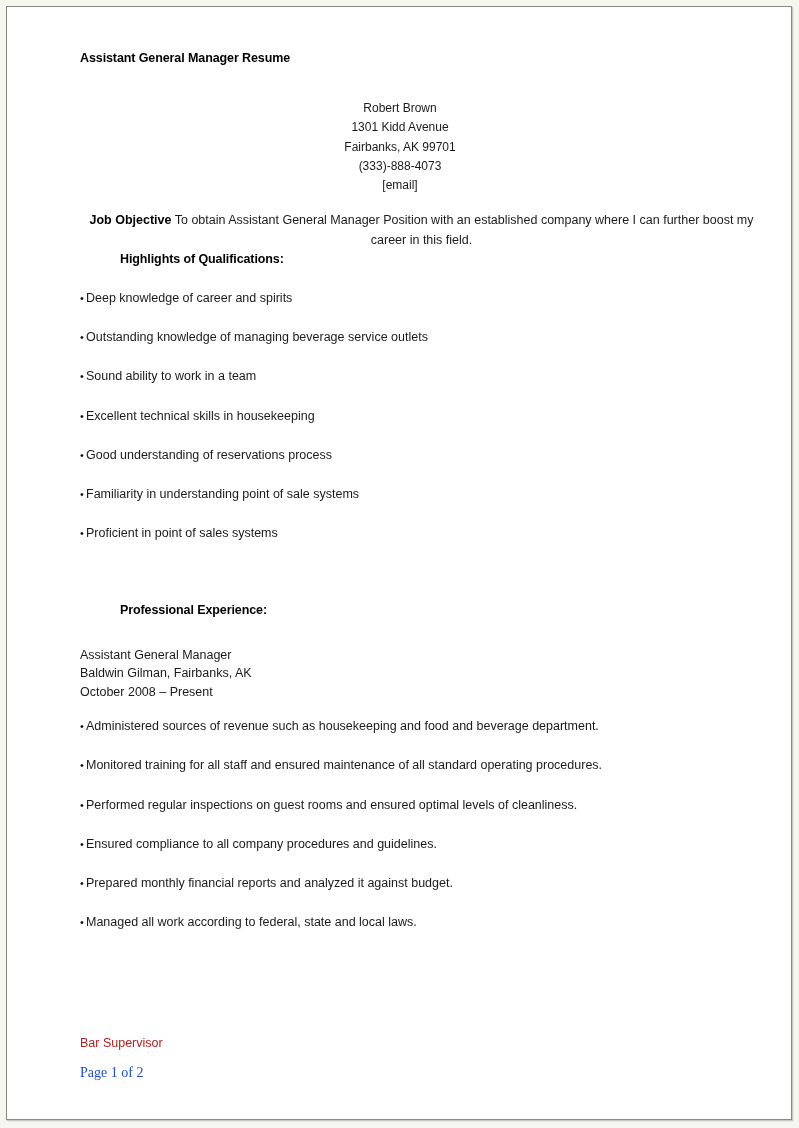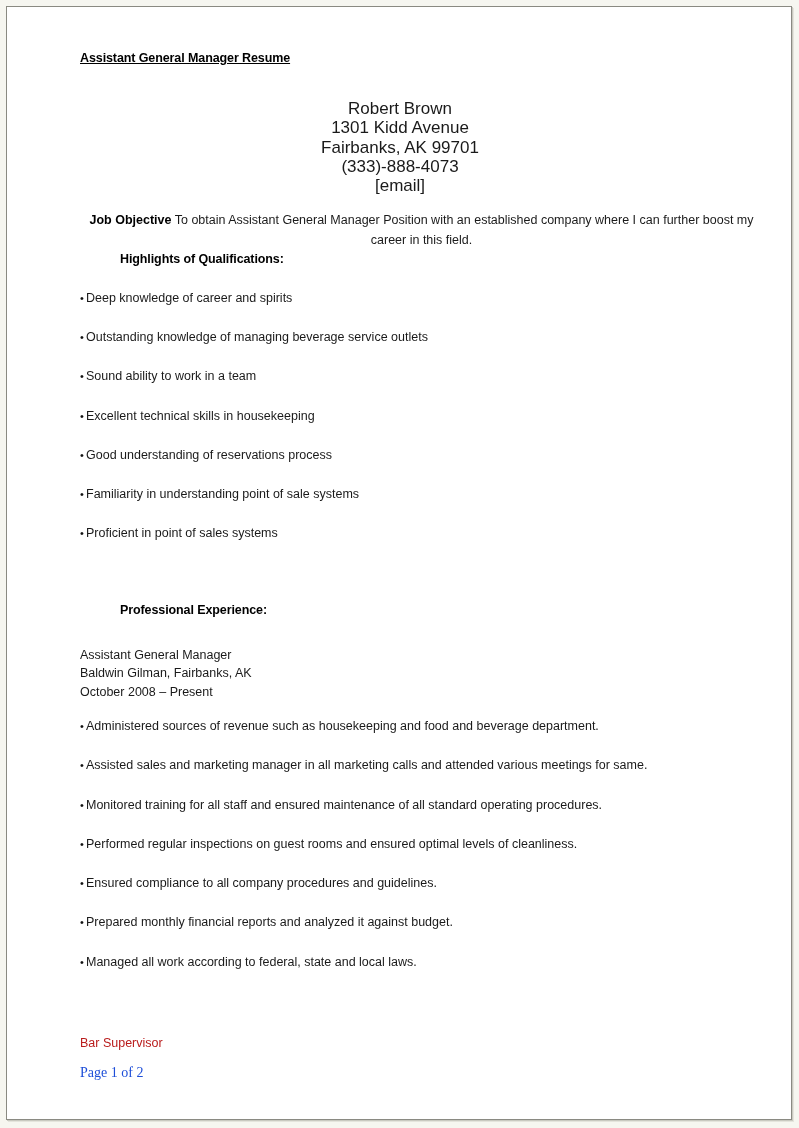--- a/index.html
+++ b/index.html
@@ -40,30 +40,29 @@
   
   .doc-title {
     position: absolute;
     left: 73px;
     top: 44px;
     font-size: 12.5px;
     font-weight: bold;
     color: #000;
     letter-spacing: -0.1px;
     white-space: nowrap;
-    text-decoration: underline;
   }
 
   .contact-block {
     position: absolute;
     left: 73px;
     top: 92px;
     width: 640px;
     text-align: center;
-    font-size: 17px;
+    font-size: 12px;
     color: #1a1a1a;
     line-height: 19.3px;
   }
   .contact-line { display: block; white-space: nowrap; }
 
   .objective {
     position: absolute;
     left: 73px;
     top: 190px;
     width: 683px;
@@ -186,21 +185,20 @@
     <div class="section-head" id="head-experience">Professional Experience:</div>
 
     <div class="job-block">
       <span class="job-line">Assistant General Manager</span>
       <span class="job-line">Baldwin Gilman, Fairbanks, AK</span>
       <span class="job-line">October 2008 – Present</span>
     </div>
 
     <ul class="bullet-list" id="experience-list">
         <li class="bullet-item"><span class="bullet-dot">•</span><span>Administered sources of revenue such as housekeeping and food and beverage department.</span></li>
-        <li class="bullet-item"><span class="bullet-dot">•</span><span>Assisted sales and marketing manager in all marketing calls and attended various meetings for same.</span></li>
         <li class="bullet-item"><span class="bullet-dot">•</span><span>Monitored training for all staff and ensured maintenance of all standard operating procedures.</span></li>
         <li class="bullet-item"><span class="bullet-dot">•</span><span>Performed regular inspections on guest rooms and ensured optimal levels of cleanliness.</span></li>
         <li class="bullet-item"><span class="bullet-dot">•</span><span>Ensured compliance to all company procedures and guidelines.</span></li>
         <li class="bullet-item"><span class="bullet-dot">•</span><span>Prepared monthly financial reports and analyzed it against budget.</span></li>
         <li class="bullet-item"><span class="bullet-dot">•</span><span>Managed all work according to federal, state and local laws.</span></li>
       </ul>
 
     <div class="trailing-role">Bar Supervisor</div>
 
     <div class="page-footer">Page 1 of 2</div>

